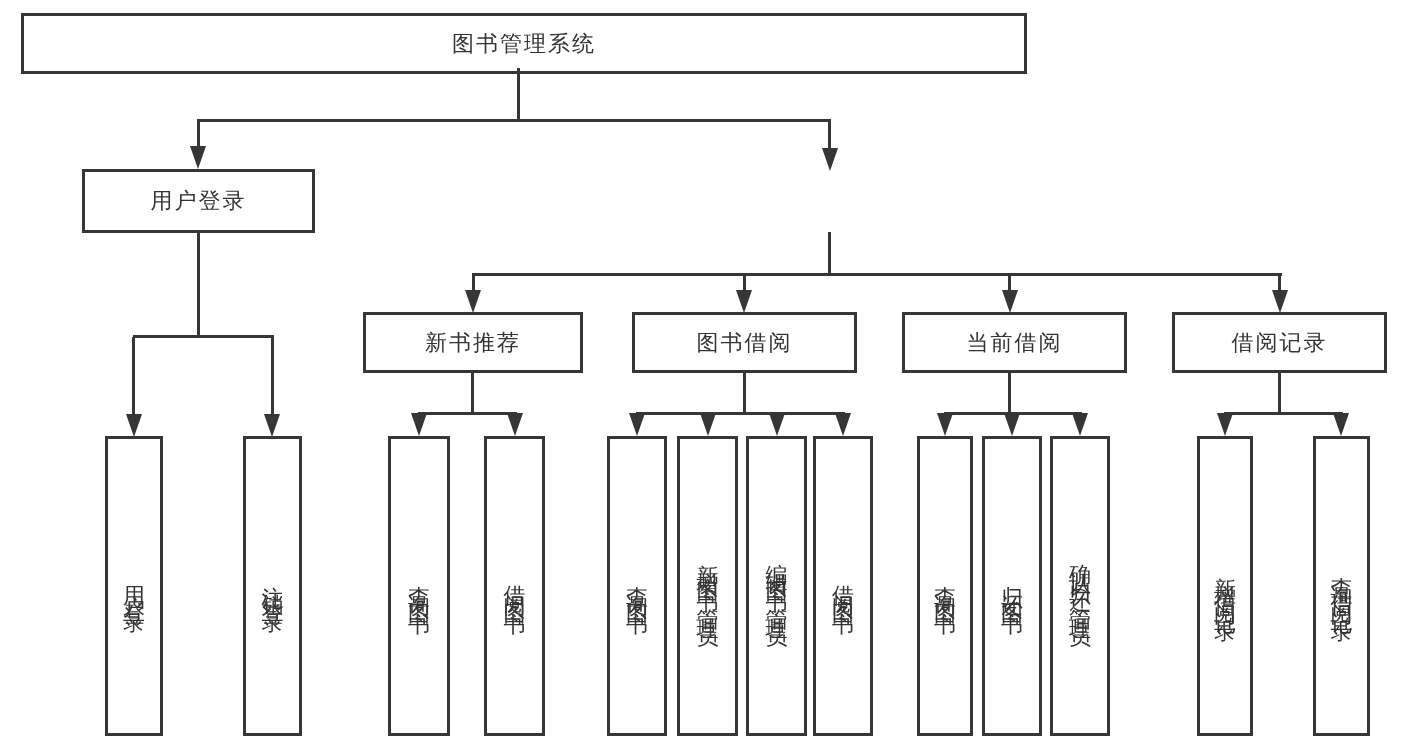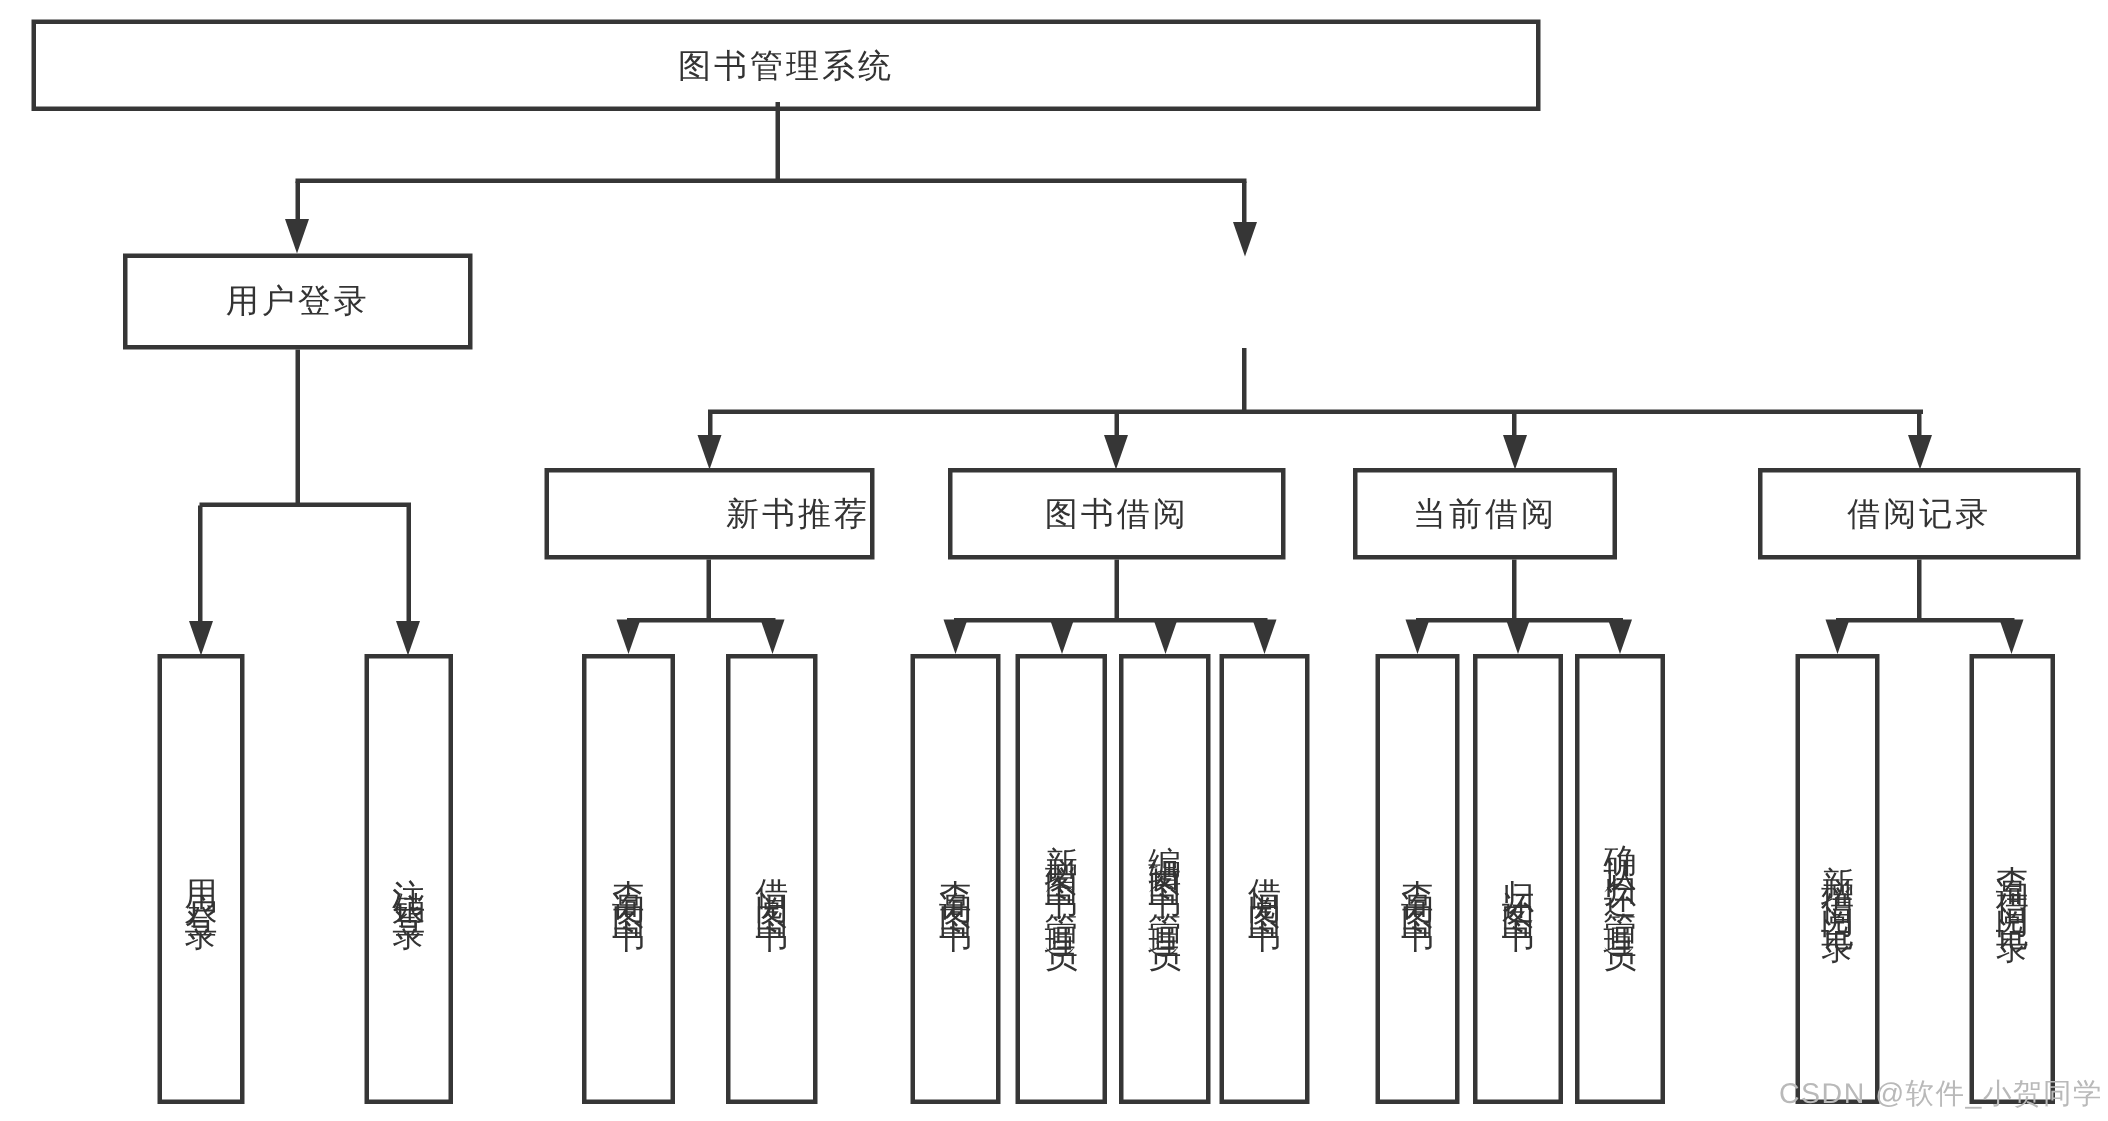--- a/index.html
+++ b/index.html
@@ -59,27 +59,27 @@
   <div class="hline" style="left:472px;top:273px;width:810px;height:3px;"></div>
   <div class="vline" style="left:472px;top:275px;width:3px;height:17px;"></div>
   <div class="arrow" style="left:465px;top:290px;"></div>
   <div class="vline" style="left:743px;top:275px;width:3px;height:17px;"></div>
   <div class="arrow" style="left:736px;top:290px;"></div>
   <div class="vline" style="left:1008px;top:275px;width:3px;height:17px;"></div>
   <div class="arrow" style="left:1002px;top:290px;"></div>
   <div class="vline" style="left:1278px;top:275px;width:3px;height:17px;"></div>
   <div class="arrow" style="left:1272px;top:290px;"></div>
 
-  <div class="box" style="left:363px;top:312px;width:220px;height:61px;justify-content:flex-end;">
+  <div class="box" style="left:363px;top:312px;width:220px;height:61px;">
     <span>新书推荐</span>
   </div>
   <div class="box" style="left:632px;top:312px;width:225px;height:61px;">
     <span>图书借阅</span>
   </div>
-  <div class="box" style="left:902px;top:312px;width:176px;height:61px;font-family:Liberation Mono, monospace;">
+  <div class="box" style="left:902px;top:312px;width:225px;height:61px;font-family:Liberation Mono, monospace;">
     <span>当前借阅</span>
   </div>
   <div class="box" style="left:1172px;top:312px;width:215px;height:61px;">
     <span>借阅记录</span>
   </div>
 
   <div class="vline" style="left:471px;top:373px;width:3px;height:41px;"></div>
   <div class="hline" style="left:418px;top:412px;width:99px;height:3px;"></div>
   <div class="arrow" style="left:411px;top:413px;"></div>
   <div class="arrow" style="left:507px;top:413px;"></div>
@@ -139,15 +139,14 @@
     <span class="vtext">确认归还（管理员）</span>
   </div>
 
   <div class="box vbox" style="left:1197px;top:436px;width:56px;height:300px;">
     <span class="vtext">新增借阅记录</span>
   </div>
   <div class="box vbox" style="left:1313px;top:436px;width:57px;height:300px;">
     <span class="vtext">查询借阅记录</span>
   </div>
 
-  <div class="watermark">CSDN @软件_小贺同学</div>
 
 </div>
 
 </body></html>

